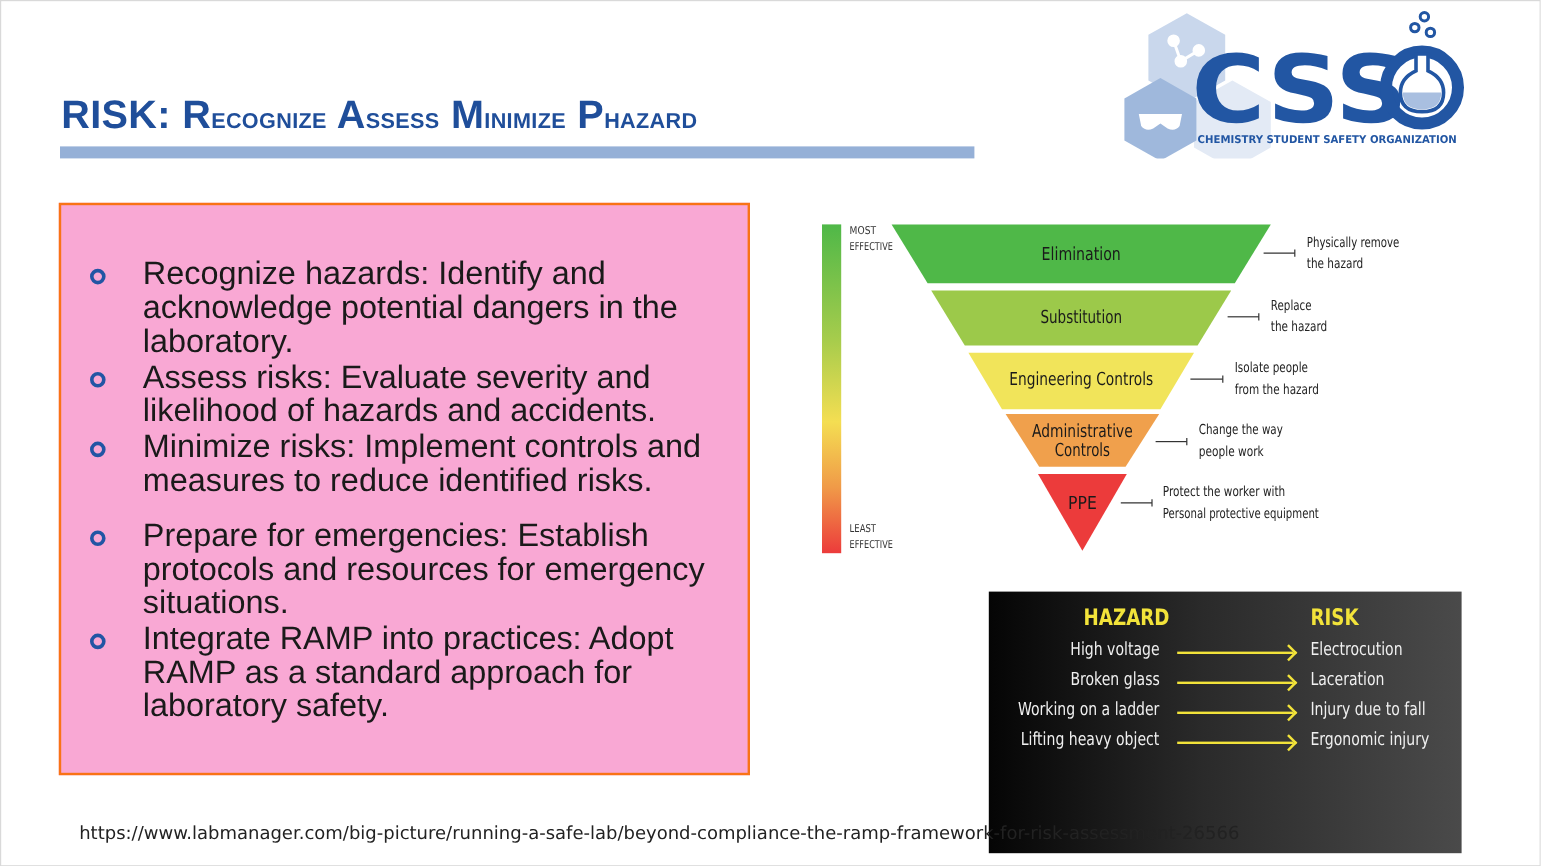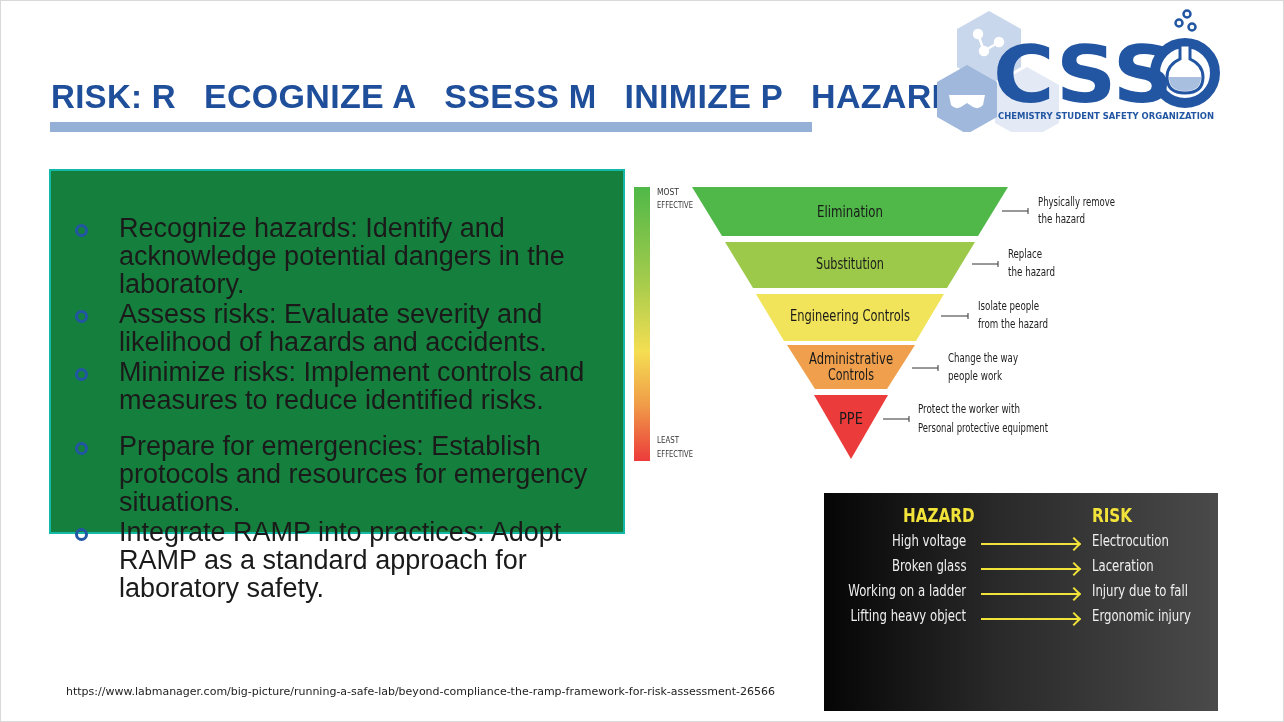--- a/index.html
+++ b/index.html
@@ -1,34 +1,34 @@
 <!DOCTYPE html>
 <html><head>
 <meta charset="utf-8">
 <style>
   * { margin:0; padding:0; box-sizing:border-box; }
   body { width:1284px; height:722px; background:#f2f2f2; position:relative; overflow:hidden; font-family:"Liberation Sans", sans-serif; }
   .slide { position:absolute; left:0; top:0; width:1284px; height:722px; background:#ffffff; border:1px solid #d9d9d9; }
   .title { position:absolute; left:50px; top:76px; font-family:"Liberation Sans", sans-serif; font-weight:bold; color:#1f4e9a; font-size:33px; letter-spacing:0.3px; white-space:nowrap; }
-  .title .sc { font-size:34px;margin-left:28px; }
+  .title .sc { font-size:18px; }
   .title-bar { position:absolute; left:49px; top:121px; width:762px; height:10px; background:#95b0d7; }
   .logo { position:absolute; left:930px; top:6px; width:300px; height:125px; }
-  .bullets-box { position:absolute; left:48px; top:168px; width:576px; height:365px; background:#15803d; border:2px solid #14b8a6; }
+  .bullets-box { position:absolute; left:48px; top:168px; width:576px; height:477px; background:#f9a8d4; border:2px solid #f97316; }
   .bullets { position:absolute; left:20px; top:43px; width:550px; list-style:none; }
   .bullets li { position:relative; padding-left:48px; font-size:27px; line-height:28px; color:#1a1a1a; margin-bottom:0; }
   .bullets li .dot { position:absolute; left:4px; top:10px; width:13px; height:13px; border:3.5px solid #2255a4; border-radius:50%; background:transparent; }
-  .pyramid { position:absolute; left:627px; top:180px; width:500px; height:290px; }
+  .pyramid { position:absolute; left:678px; top:180px; width:500px; height:290px; }
   .hr-table { position:absolute; left:823px; top:492px; width:394px; height:218px; background:linear-gradient(to right, #050505 0%, #2a2a2a 45%, #4a4a4a 100%); }
   .hr-head { position:absolute; top:11px; font-family:"DejaVu Sans", sans-serif; font-weight:bold; color:#f2e33a; font-size:19px; transform:scaleX(0.8); }
   .hr-row { position:absolute; left:0; width:394px; height:24px; }
   .hr-hazard { position:absolute; right:252px; font-size:15px; color:#f0f0f0; white-space:nowrap; font-family:"DejaVu Sans", sans-serif; transform:scaleX(0.78); transform-origin:right center; }
   .hr-arrow { position:absolute; left:157px; top:11px; width:97px; height:2px; background:#f2e33a; }
   .hr-arrow::after { content:""; position:absolute; right:-1px; top:-4px; width:8px; height:8px; border-top:2px solid #f2e33a; border-right:2px solid #f2e33a; transform:rotate(45deg); }
   .hr-risk { position:absolute; left:268px; font-size:15px; color:#f0f0f0; white-space:nowrap; font-family:"DejaVu Sans", sans-serif; transform:scaleX(0.78); transform-origin:left center; }
-  .source { position:absolute; left:65px; top:684px; font-size:11px; color:#222; font-family:"DejaVu Sans", sans-serif; }
+  .source { position:absolute; left:65px; top:684px; font-size:15px; color:#222; font-family:"DejaVu Sans", sans-serif; }
   svg text { font-family:"DejaVu Sans", sans-serif; }
 </style>
 </head>
 <body>
 
 <div class="slide">
 
   <div class="title">
     <span>RISK: </span><span>R</span><span class="sc">ECOGNIZE</span>
     <span>A</span><span class="sc">SSESS</span>

